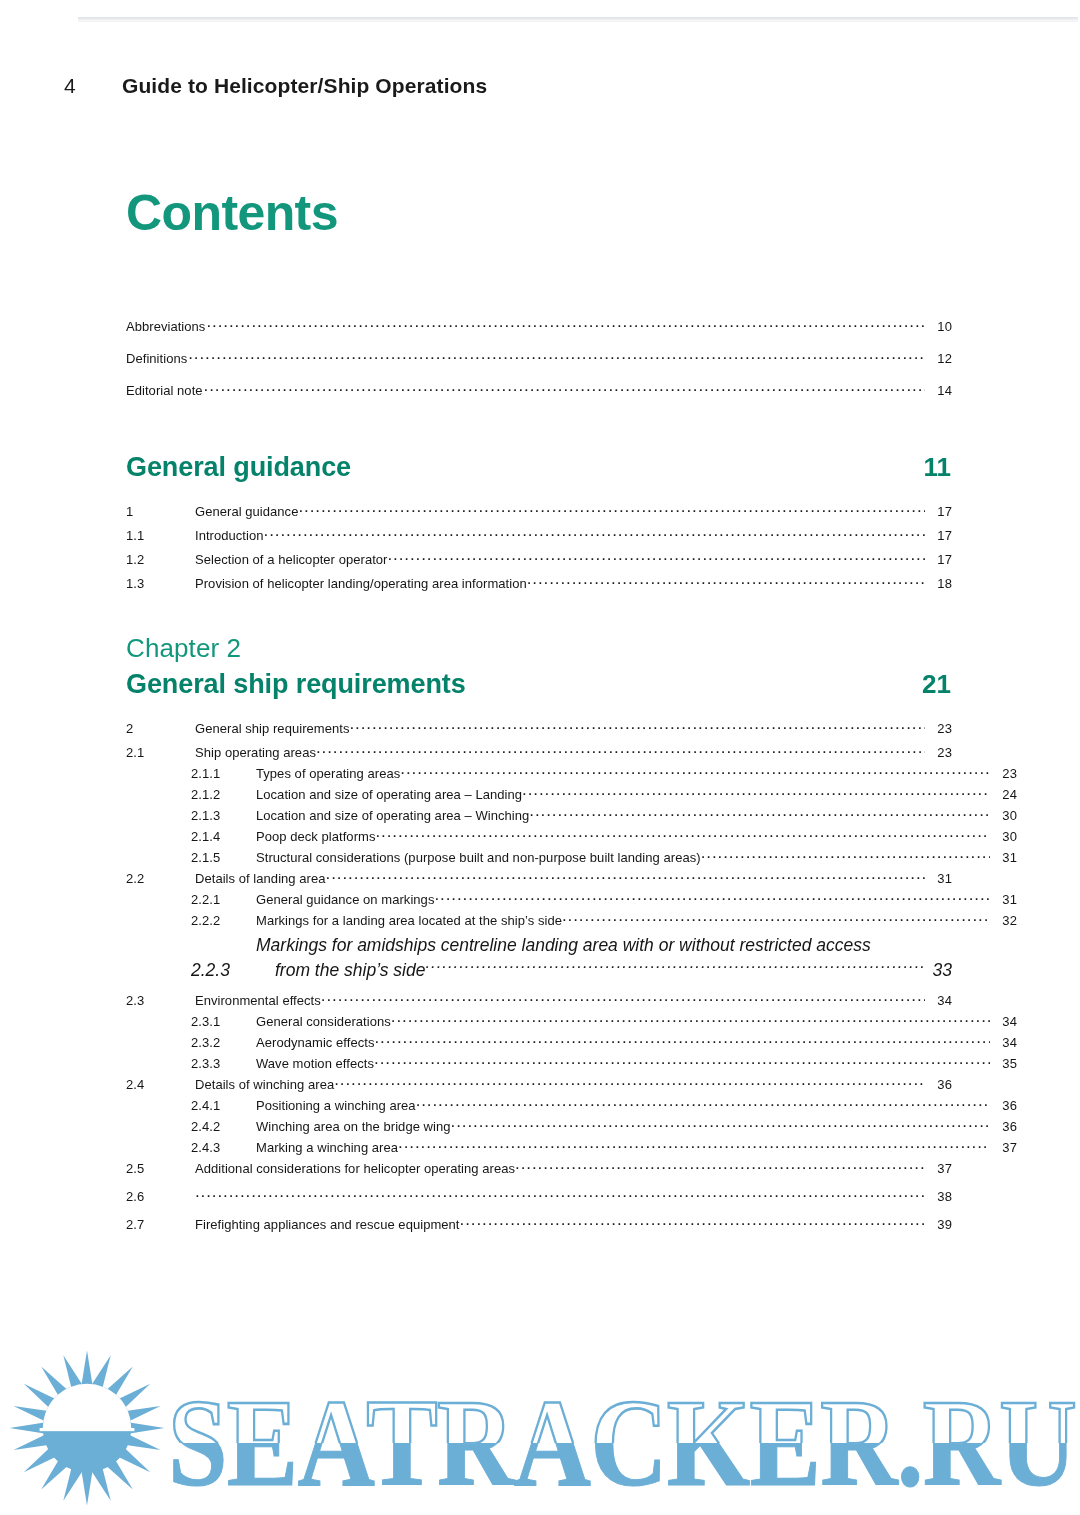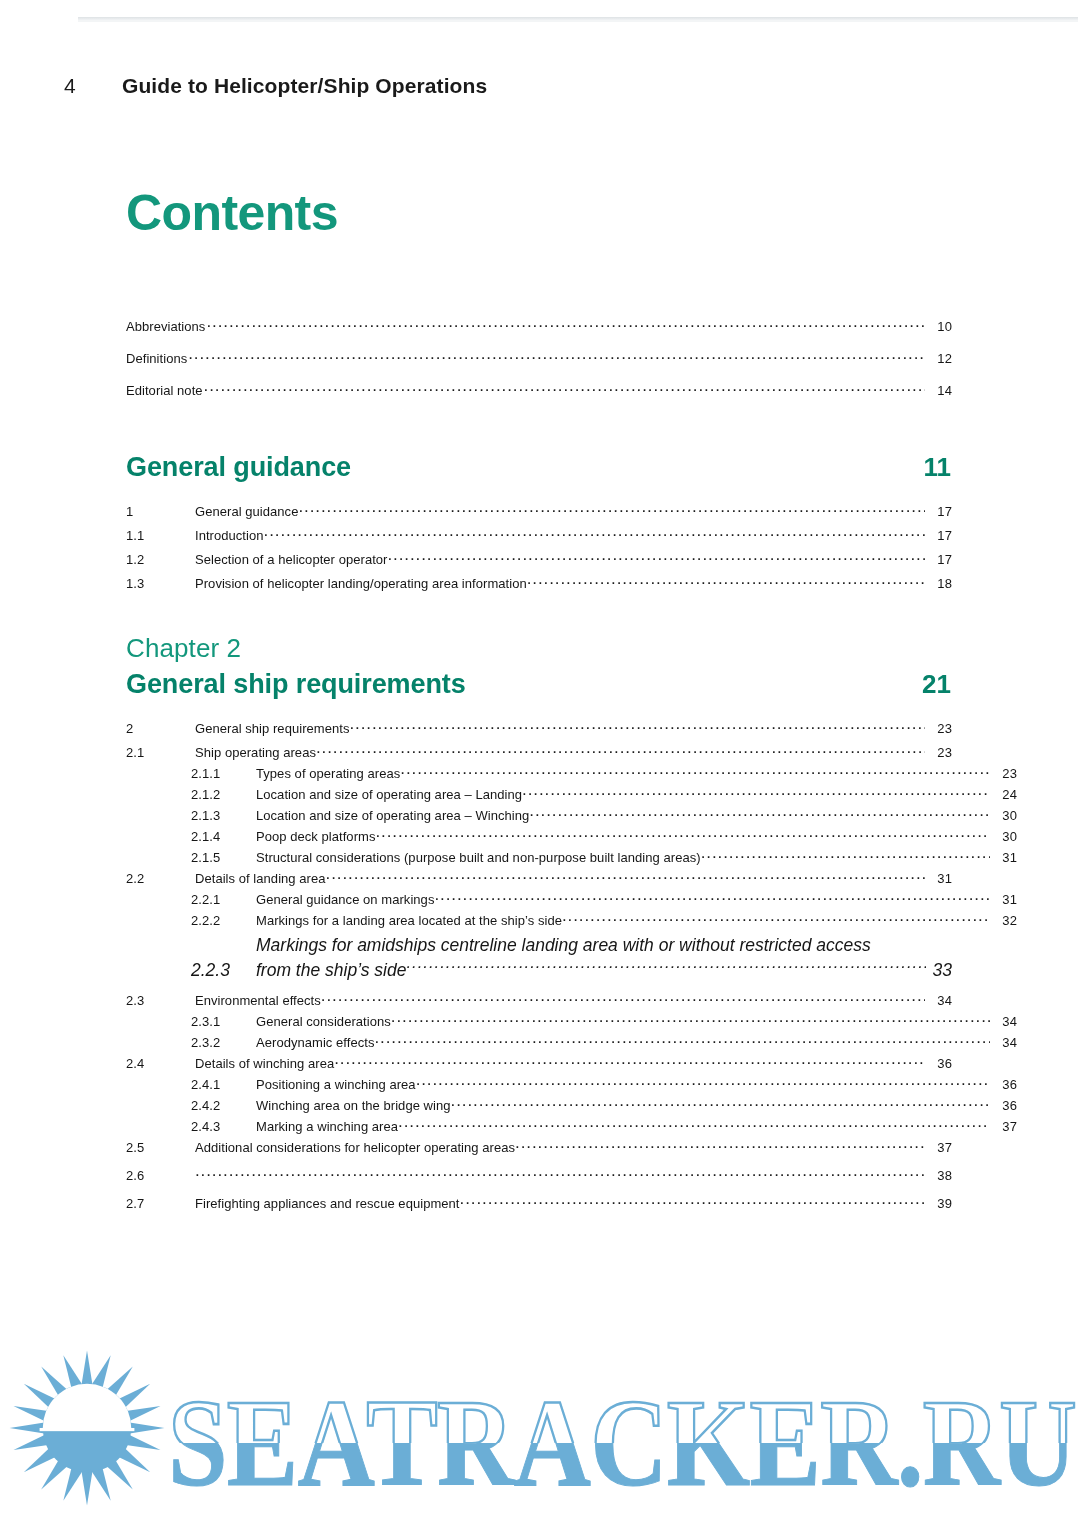--- a/index.html
+++ b/index.html
@@ -194,21 +194,21 @@
     font-style: italic;
   }
   .row-wrap .num { width: 65px; flex: 0 0 auto; }
   .row-wrap .wrapbody { flex: 1 1 auto; }
   .row-wrap .line1 { white-space: normal; }
   .row-wrap .line2 {
     display: flex;
     align-items: baseline;
     width: 100%;
   }
-  .row-wrap .line2 .label { flex: 0 0 auto; white-space: nowrap; }
+  .row-wrap .line2 .label { flex: 0 0 auto; white-space: nowrap; margin-left: 19px; }
   .row-wrap .line2 .leader {
     flex: 1 1 auto;
     position: relative;
     overflow: hidden;
     height: 1em;
   }
   .row-wrap .line2 .leader::after {
     content: "..................................................................................................................................................................................................................................";
     position: absolute;
     left: 0;
@@ -434,20 +434,26 @@
           <span class="pg">34</span>
         </div>
 
         <div class="row lvl2 sp-sm">
           <span class="num">2.3.2</span>
           <span class="label">Aerodynamic effects</span>
           <span class="leader"></span>
           <span class="pg">34</span>
         </div>
 
+        <div class="row lvl2 sp-sm">
+          <span class="num">2.3.3</span>
+          <span class="label">Wave motion effects</span>
+          <span class="leader"></span>
+          <span class="pg">35</span>
+        </div>
 
         <div class="row lvl1 sp-sm">
           <span class="num">2.4</span>
           <span class="label">Details of winching area</span>
           <span class="leader"></span>
           <span class="pg">36</span>
         </div>
 
         <div class="row lvl2 sp-sm">
           <span class="num">2.4.1</span>

